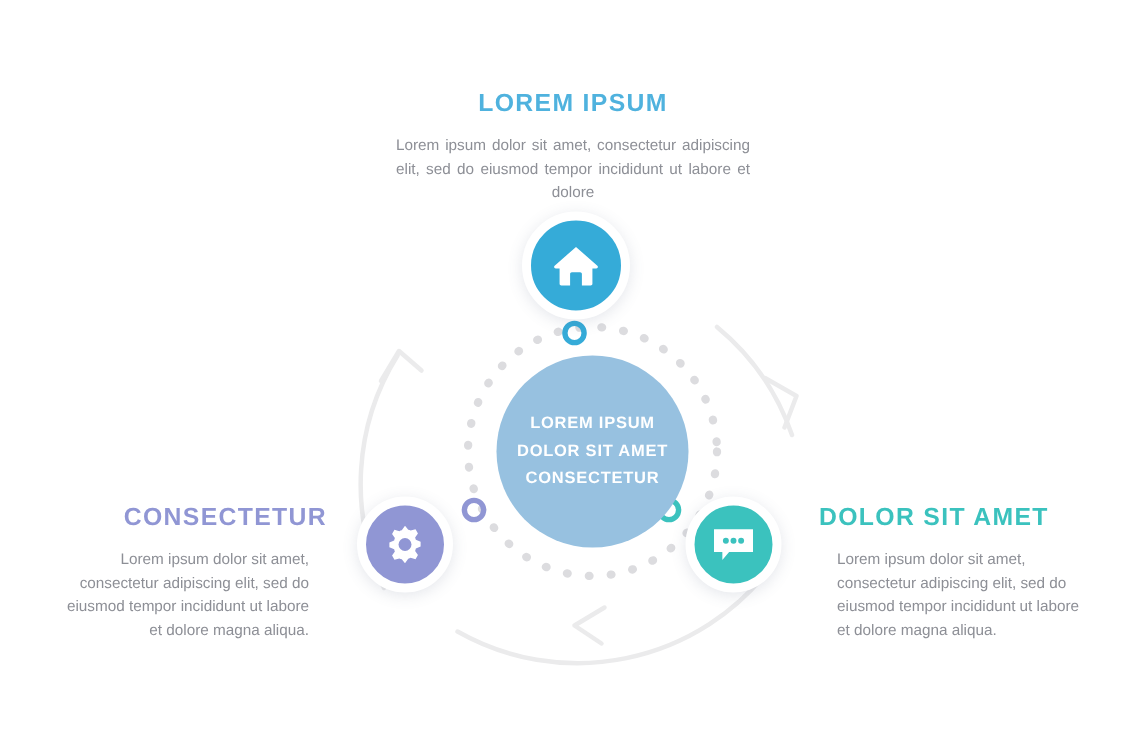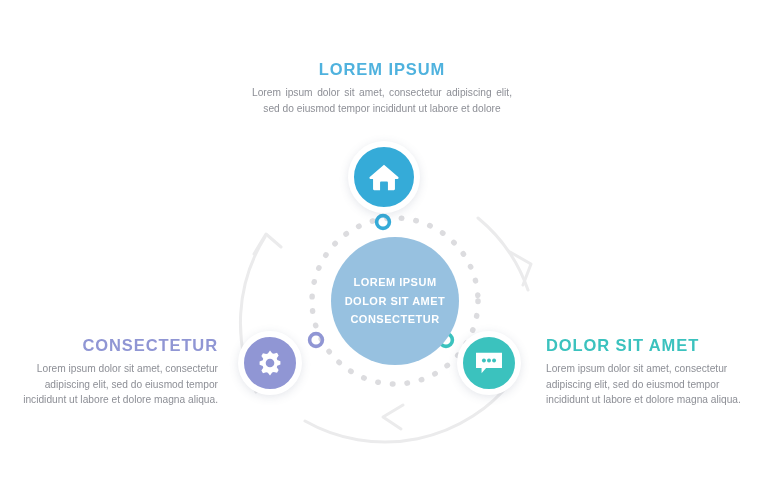--- a/index.html
+++ b/index.html
@@ -41,21 +41,21 @@
     font-size: 16.5px;
     font-weight: bold;
     letter-spacing: 0.9px;
     margin: 0 0 7px 0;
     line-height: 1.1;
   }
   .txt-body {
     font-size: 10.2px;
     line-height: 1.52;
     color: #8d8f96;
-    margin: 0;
+    margin: 12px;
   }
 
   #block-top {
     left: 252px;
     top: 60px;
     width: 260px;
     text-align: center;
   }
   #block-top .txt-body { text-align: justify; text-align-last: center; }
 

